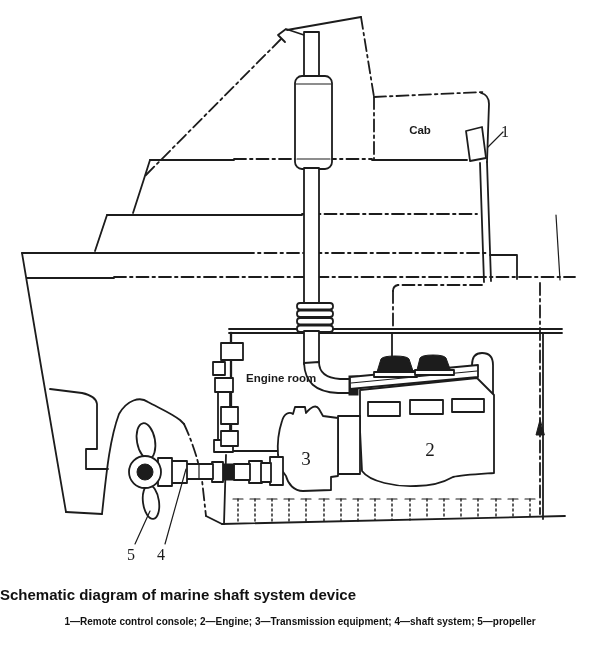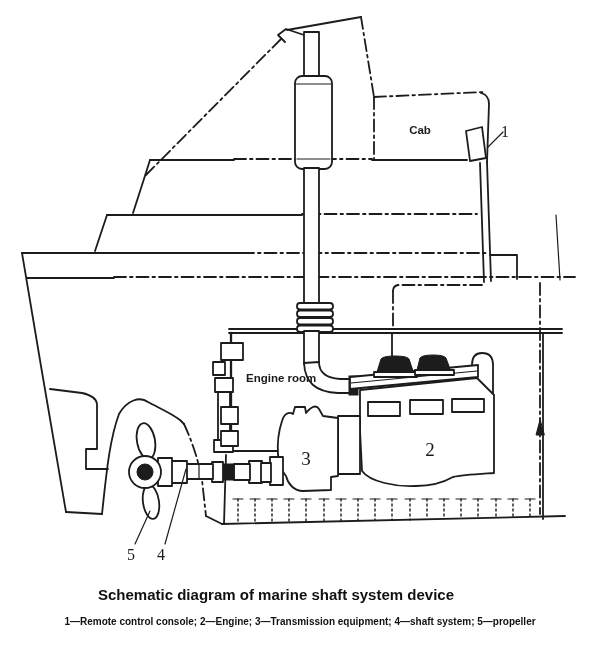--- a/index.html
+++ b/index.html
@@ -9,21 +9,21 @@
   .ln{fill:none;stroke:#1c1c1c;stroke-width:1.8;stroke-linecap:round;stroke-linejoin:round;}
   .tn{stroke-width:1.2;}
   .th{stroke-width:2.3;}
   .dd{stroke-dasharray:12 4 2.5 4;}
   .dot{stroke-dasharray:2 3;stroke-width:1.4;}
   .wh{fill:#ffffff;stroke:#1c1c1c;stroke-width:1.8;stroke-linejoin:round;}
   .dk{fill:#1c1c1c;stroke:#1c1c1c;stroke-width:1;}
   .txt-label{font-family:"Liberation Sans",sans-serif;font-weight:700;font-size:11.5px;fill:#1b1b1b;}
   .txt-num{font-family:"Liberation Serif",serif;font-size:19px;fill:#1b1b1b;}
   .txt-num-sm{font-family:"Liberation Serif",serif;font-size:16px;fill:#1b1b1b;}
-  .caption{position:absolute;left:0;top:586px;width:552px;text-align:center;
+  .caption{position:absolute;left:0;top:586px;width:552px;
            font-weight:700;font-size:15px;color:#111;}
   .legend{position:absolute;left:0;top:616px;width:600px;text-align:center;
           font-weight:700;font-size:10px;color:#111;}
 </style>
 </head>
 <body>
 
 <div class="stage">
   <svg width="600" height="580" viewBox="0 0 600 580">
 

